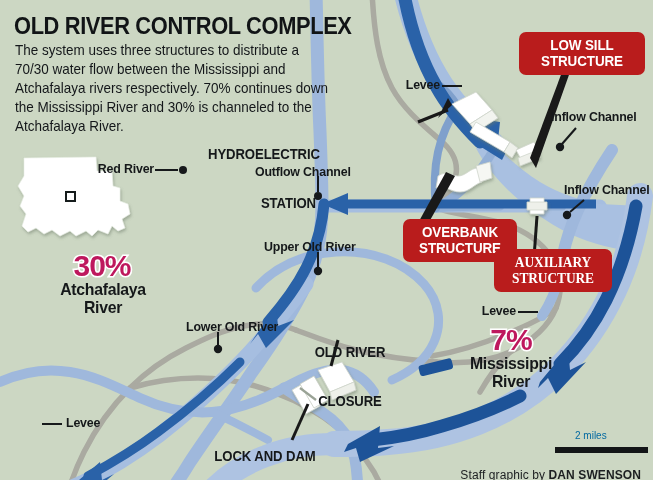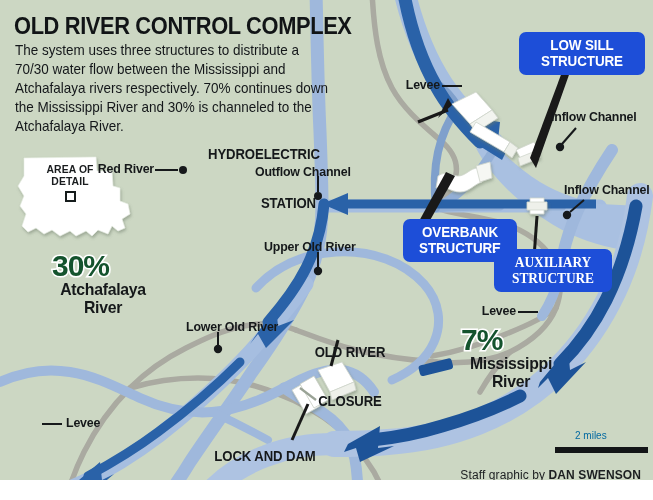--- a/index.html
+++ b/index.html
@@ -65,41 +65,42 @@
     letter-spacing: -0.1px;
     transform: scaleX(0.9);
     transform-origin: left top;
     line-height: 1.12;
   }
   .bigname.ctr { text-align: center; transform-origin: center top; }
   .bigname.r   { text-align: right;  transform-origin: right top; }
   
   .callout {
     position: absolute;
-    background: #1d4ed8;
+    background: #b91c1c;
     color: #ffffff;
     border-radius: 7px;
     padding: 5px 9px 6px 9px;
     font-size: 14.6px;
     font-weight: bold;
     line-height: 1.1;
     text-align: center;
     letter-spacing: -0.1px;
     z-index: 6;
   }
   .callout span { display: block; transform: scaleX(0.92); }
   
   .pct {
     position: absolute;
     font-size: 30px;
     font-weight: bold;
-    color: #14532d;
+    color: #be185d;
     letter-spacing: -1px;
     -webkit-text-stroke: 3.2px #ffffff;
     paint-order: stroke fill;
+    text-align: center;
     z-index: 5;
   }
   .rivname {
     position: absolute;
     font-size: 17px;
     font-weight: bold;
     color: #15181a;
     text-align: center;
     line-height: 1.08;
     letter-spacing: -0.3px;
@@ -342,24 +343,20 @@
     <circle cx="318" cy="196" r="4" fill="#16191b"></circle>
     <circle cx="318" cy="271" r="4.2" fill="#16191b"></circle>
     <circle cx="218" cy="349" r="4.2" fill="#16191b"></circle>
     <circle cx="560" cy="147" r="4.2" fill="#16191b"></circle>
     <circle cx="567" cy="215" r="4.2" fill="#16191b"></circle>
   </svg>
 
   <div class="lbl" id="title">OLD RIVER CONTROL COMPLEX</div>
   <div id="intro">The system uses three structures to distribute a 70/30 water flow between the Mississippi and Atchafalaya rivers respectively. 70% continues down the Mississippi River and 30% is channeled to the Atchafalaya River.</div>
 
-  <div id="inset-label">
-    <div>AREA OF</div>
-    <div>DETAIL</div>
-  </div>
 
   <div class="lbl feat r" style="left:66px; top:162px; width:88px; text-align:right;">Red River</div>
 
   <div class="lbl feat" style="left:255px; top:165px;">Outflow Channel</div>
 
   <div class="lbl feat" style="left:264px; top:240px;">Upper Old River</div>
 
   <div class="lbl feat" style="left:186px; top:320px;">Lower Old River</div>
 
   <div class="lbl feat" style="left:551px; top:110px;">Inflow Channel</div>

